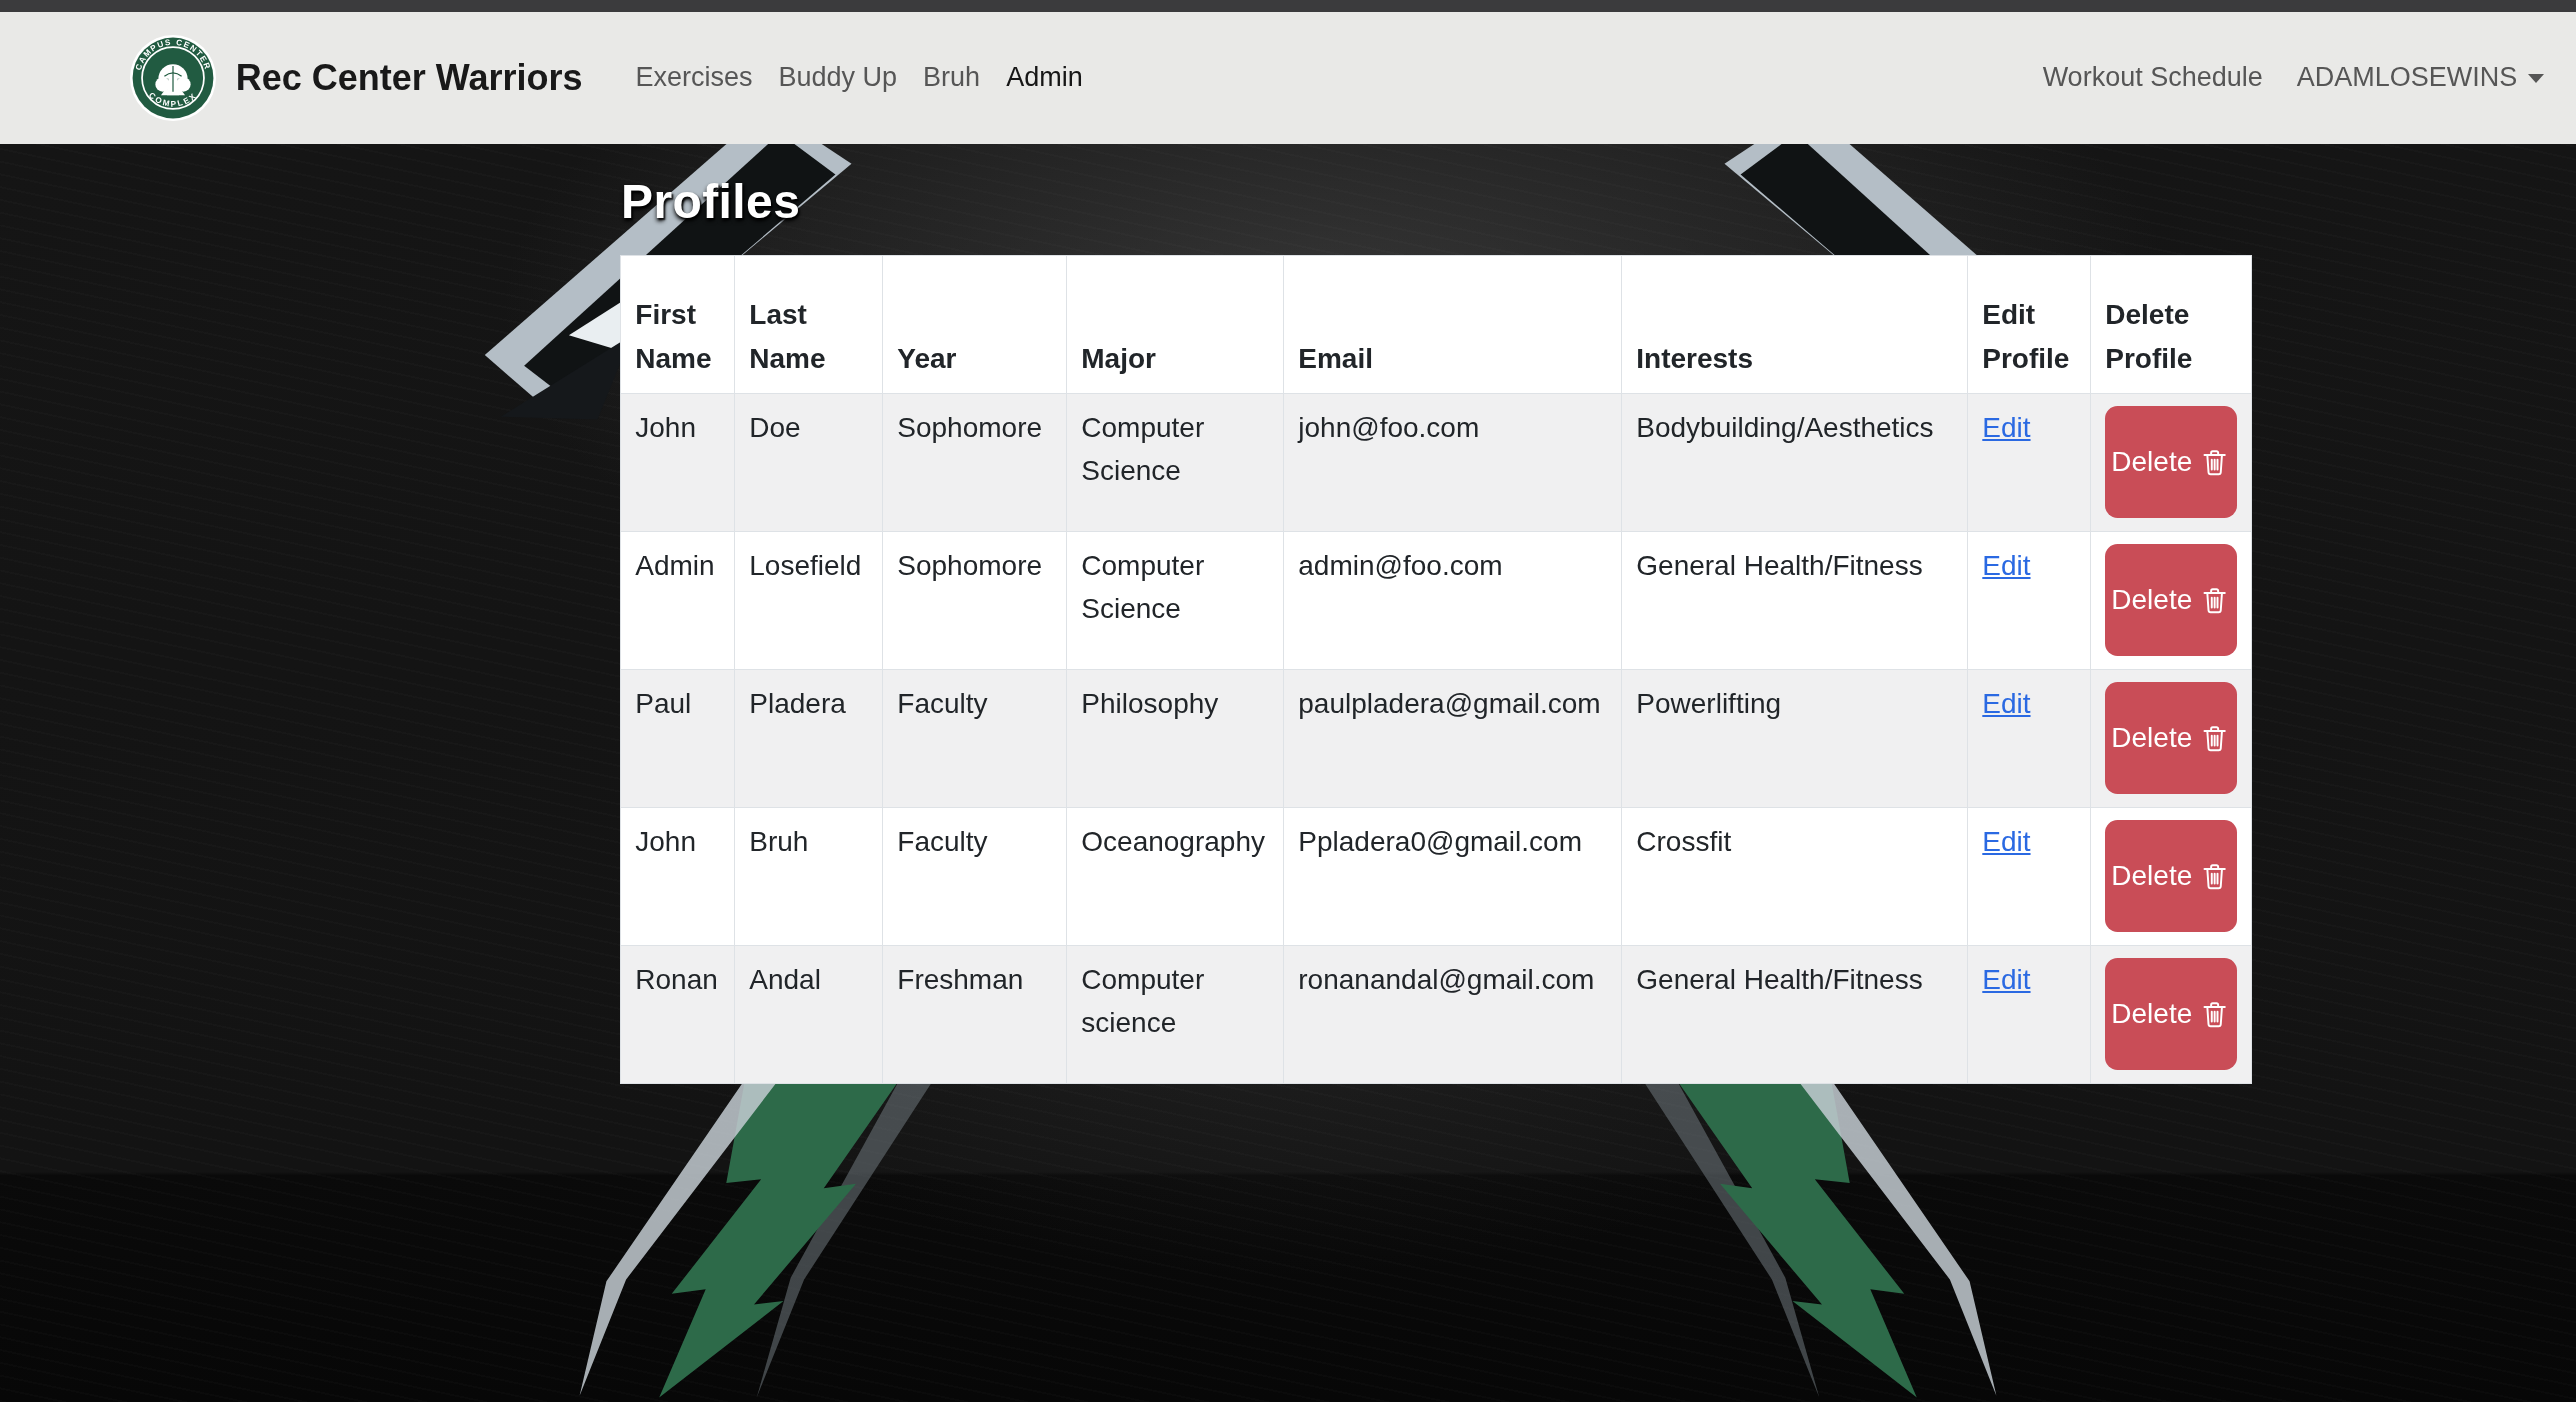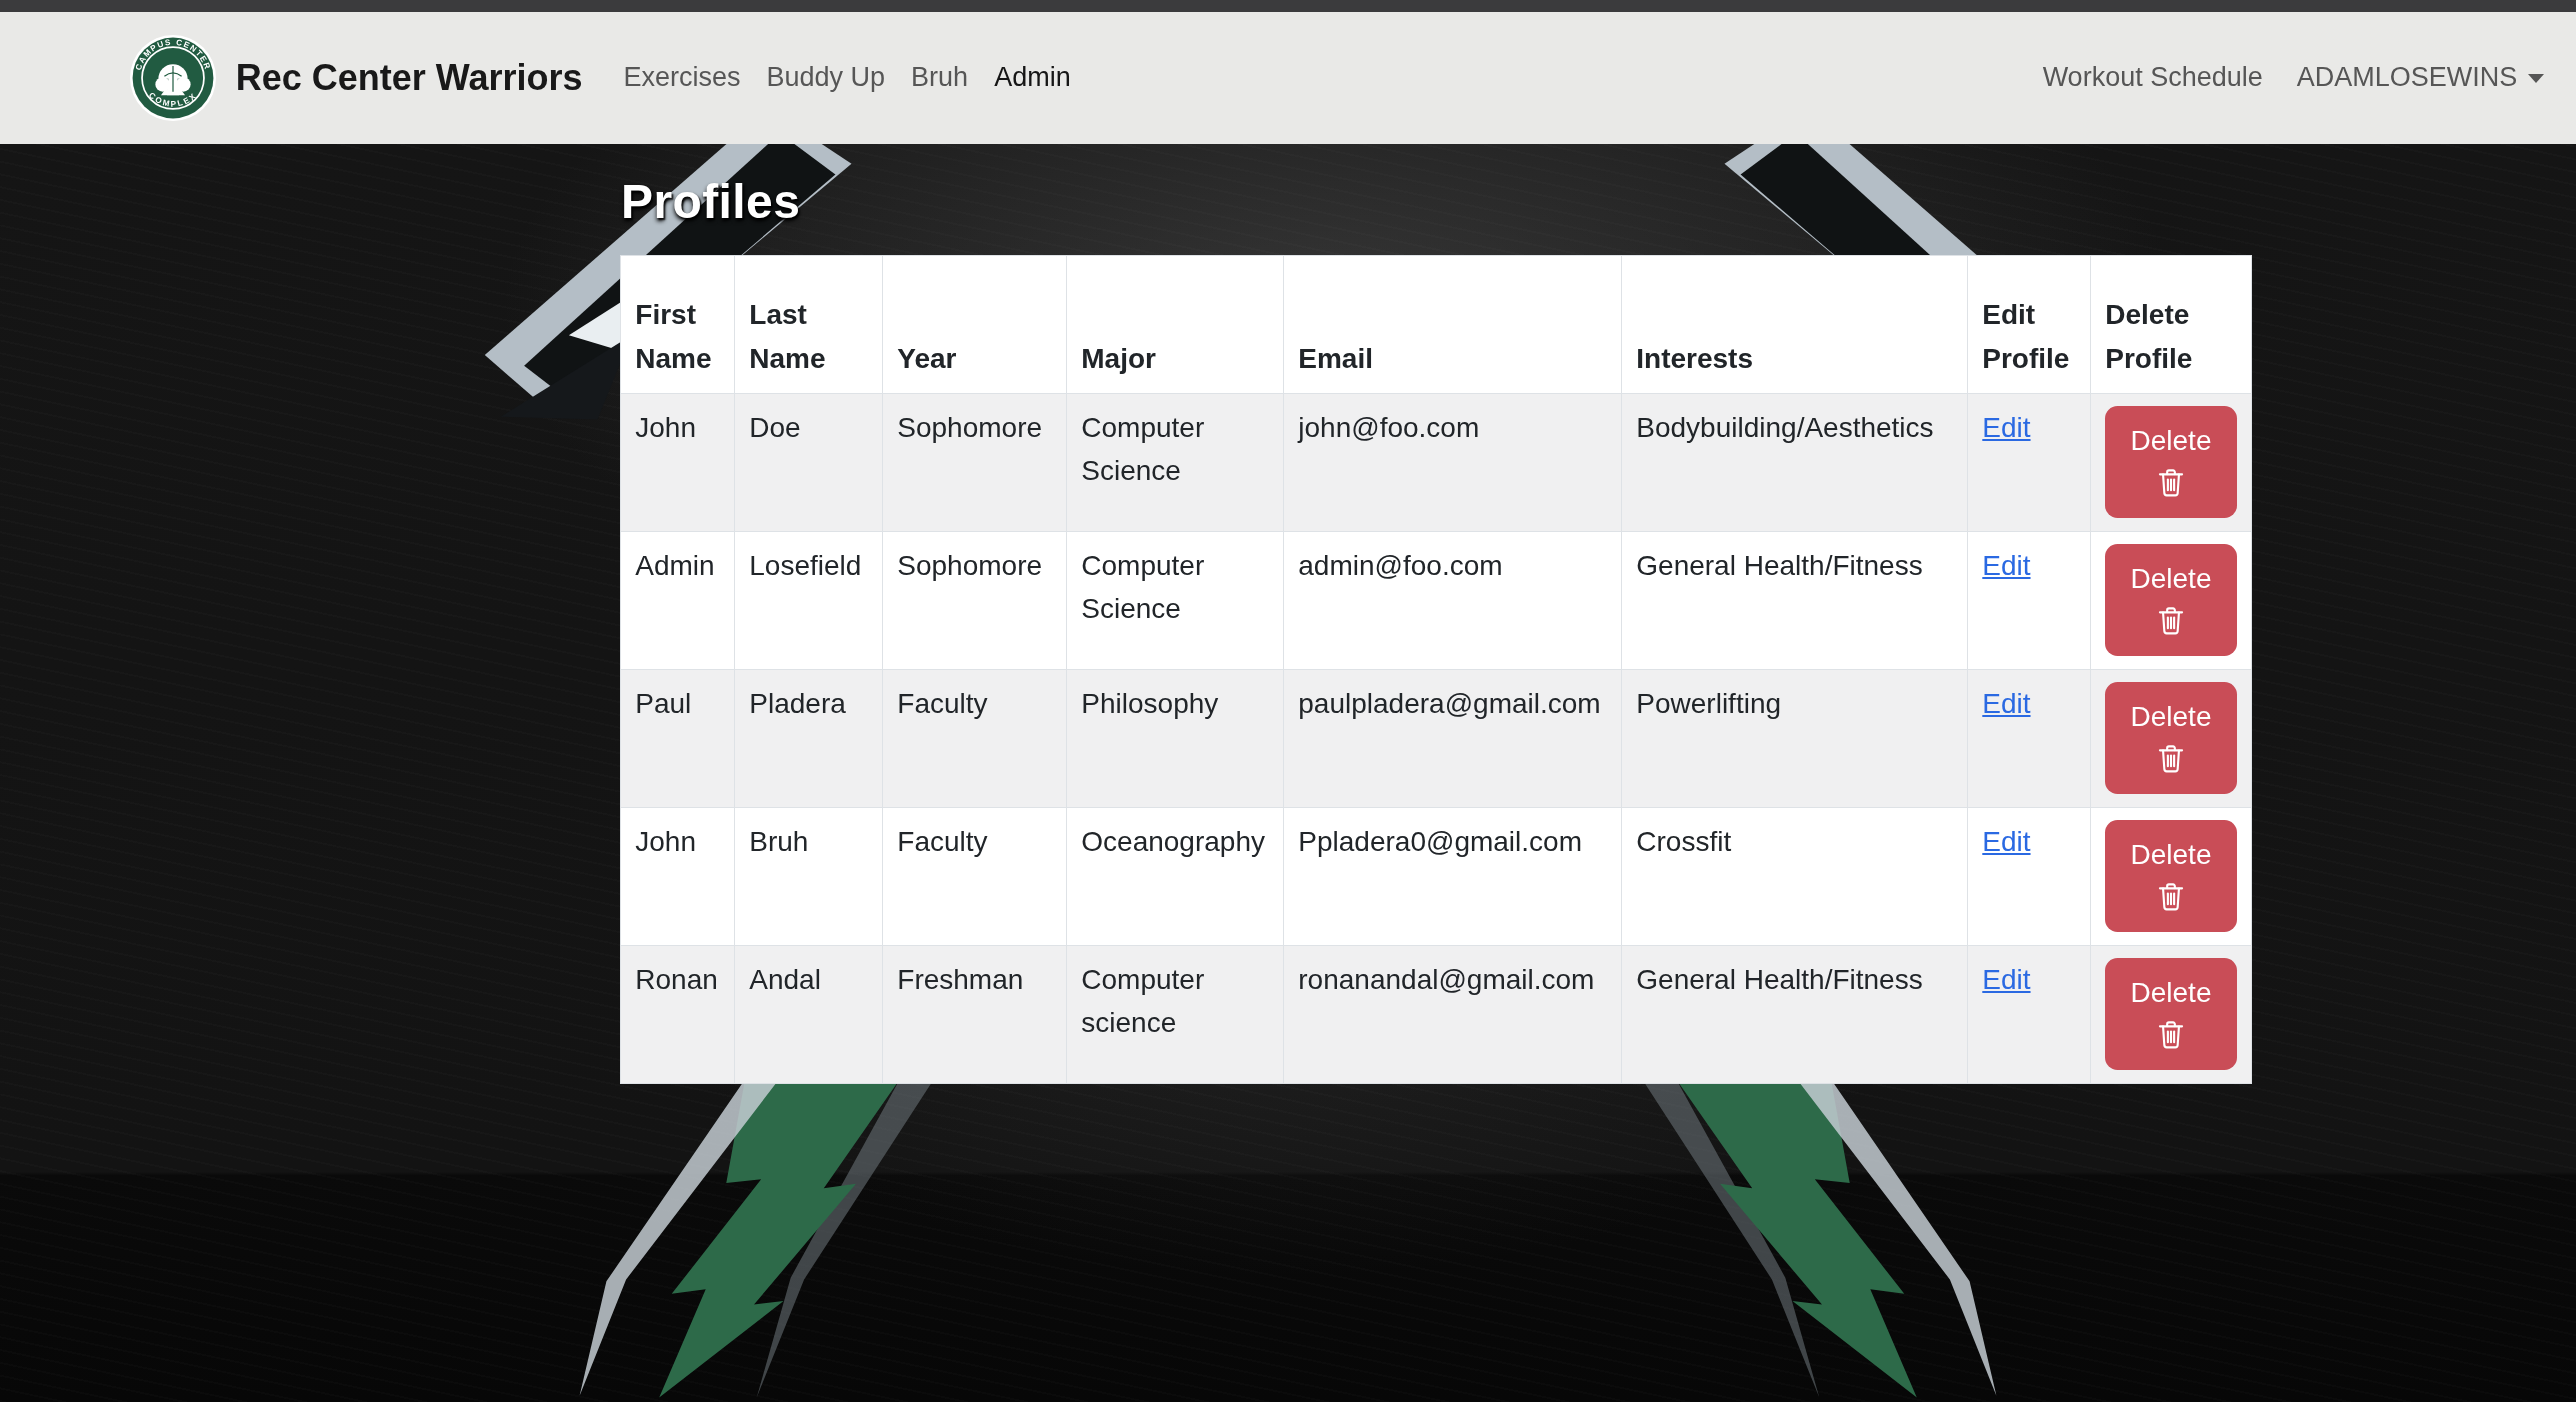--- a/index.html
+++ b/index.html
@@ -17,21 +17,21 @@
   .navbar{
     height:132px;background:#e9e9e7;display:flex;align-items:center;
     justify-content:space-between;padding:0 32px 0 130px;box-sizing:border-box;
   }
   .nav-left{display:flex;align-items:center;min-width:0;}
   .logo{width:86px;height:86px;display:inline-block;flex:0 0 auto;cursor:pointer;}
   .brand{
     margin-left:19.7px;font-size:36px;font-weight:700;color:#191919;
     text-decoration:none;white-space:nowrap;cursor:pointer;
   }
-  .nav-links{display:flex;align-items:center;margin-left:41px;gap:26px;text-align:right;}
+  .nav-links{display:flex;align-items:center;margin-left:53px;gap:26px;text-align:right;}
   .nav-link{
     font-size:27px;color:#565656;text-decoration:none;white-space:nowrap;cursor:pointer;
   }
   .nav-link.active{color:#161616;}
   .nav-right{display:flex;align-items:flex-start;gap:34px;padding-right:0;}
   .caret{
     display:inline-block;width:0;height:0;margin-left:10.7px;vertical-align:middle;
     border-left:8px solid transparent;border-right:8px solid transparent;
     border-top:9px solid #565656;
   }
@@ -66,21 +66,21 @@
   .profiles-table th{font-weight:700;vertical-align:bottom;background:#fff;text-align:left;}
   .profiles-table td{vertical-align:top;text-align:left;}
   .profiles-table thead tr{height:138px;}
   .profiles-table tbody tr{height:100px;}
   .profiles-table tbody tr:nth-child(odd){background:#f0f0f1;}
 
   .edit-link{color:#2a69e2;text-decoration:underline;cursor:pointer;font-size:28px;}
   .delete-btn{
     width:100%;height:112px;border:none;border-radius:12.5px;background:#c94d57;
     color:#fff;font-size:28px;font-family:inherit;cursor:pointer;
-    display:flex;flex-direction:column;align-items:center;justify-content:center;gap:7.2px;
+    display:flex;flex-direction:row;align-items:center;justify-content:center;gap:7.2px;
   }
   .delete-btn svg{display:block;}
 
   
   .footer{
     position:absolute;left:0;top:1061px;width:100%;text-align:center;
     color:#fff;font-size:28px;line-height:43px;
   }
   .footer-link{color:#fff;text-decoration:underline;cursor:pointer;}
 </style>

